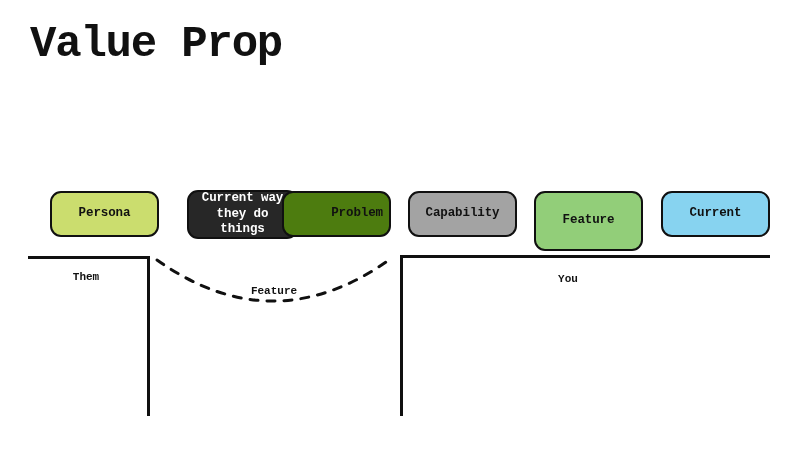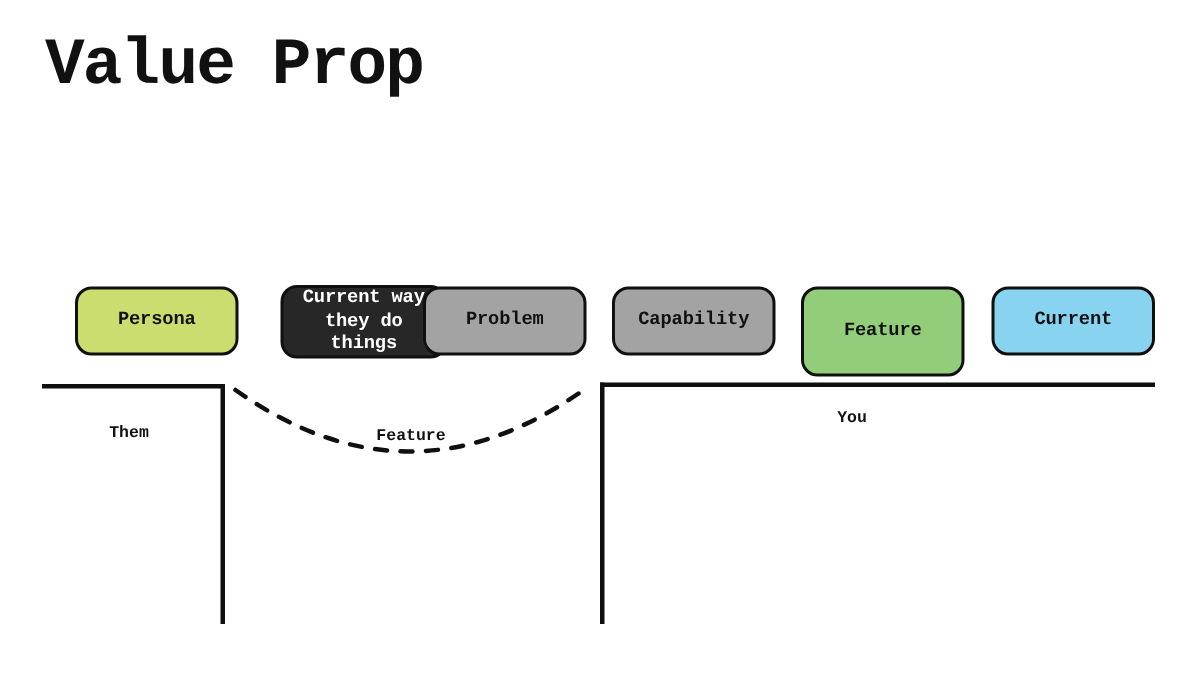--- a/index.html
+++ b/index.html
@@ -95,37 +95,37 @@
   <div id="page-title">Value Prop</div>
 
   <div id="chip-row">
       <div class="chip" style="left: 30px; top: 3px; width: 109px; height: 46px; background: rgb(203, 221, 110); color: rgb(17, 17, 17); margin-left: 20px;">
         <span class="chip-label">Persona</span>
       </div>
       <div class="chip dark" style="left: 155px; top: 2px; width: 111px; height: 49px; background: rgb(39, 39, 39); color: rgb(255, 255, 255); flex-direction: column;">
         <span class="chip-label">Current way</span>
         <span class="chip-label">they do things</span>
       </div>
-      <div class="chip" style="left: 282px; top: 3px; width: 109px; height: 46px; background: #a3a3a3; color: rgb(17, 17, 17);">
+      <div class="chip" style="left: 282px; top: 3px; width: 109px; height: 46px; background: #4d7c0f; color: rgb(17, 17, 17); justify-content: flex-end;">
         <span class="chip-label">Problem</span>
       </div>
       <div class="chip" style="left: 408px; top: 3px; width: 109px; height: 46px; background: #a3a3a3; color: rgb(17, 17, 17);">
         <span class="chip-label">Capability</span>
       </div>
       <div class="chip" style="left: 534px; top: 3px; width: 109px; height: 60px; background: rgb(146, 206, 121); color: rgb(17, 17, 17);">
         <span class="chip-label">Feature</span>
       </div>
       <div class="chip" style="left: 661px; top: 3px; width: 109px; height: 46px; background: rgb(135, 211, 240); color: rgb(17, 17, 17);">
         <span class="chip-label">Current</span>
       </div>
     </div>
 
   <div class="rule-h" style="left:28px; top:256px; width:122px;"></div>
   <div class="rule-v" style="left:147px; top:256px; height:160px;"></div>
-  <div class="zone-label" style="left:86px; top:283px;">Them</div>
+  <div class="zone-label" style="left:86px; top:271px;">Them</div>
 
   <svg id="bridge-curve" width="256" height="72" viewBox="0 0 256 72" fill="none">
     <path d="M 12 10 Q 128 92 244 10" stroke="#101010" stroke-width="3" stroke-linecap="round" stroke-dasharray="8 9" fill="none"></path>
   </svg>
   <div class="zone-label" style="left:274px; top:285px;">Feature</div>
 
   <div class="rule-v" style="left:400px; top:255px; height:161px;"></div>
   <div class="rule-h" style="left:400px; top:255px; width:370px;"></div>
   <div class="zone-label" style="left:568px; top:273px;">You</div>
 

